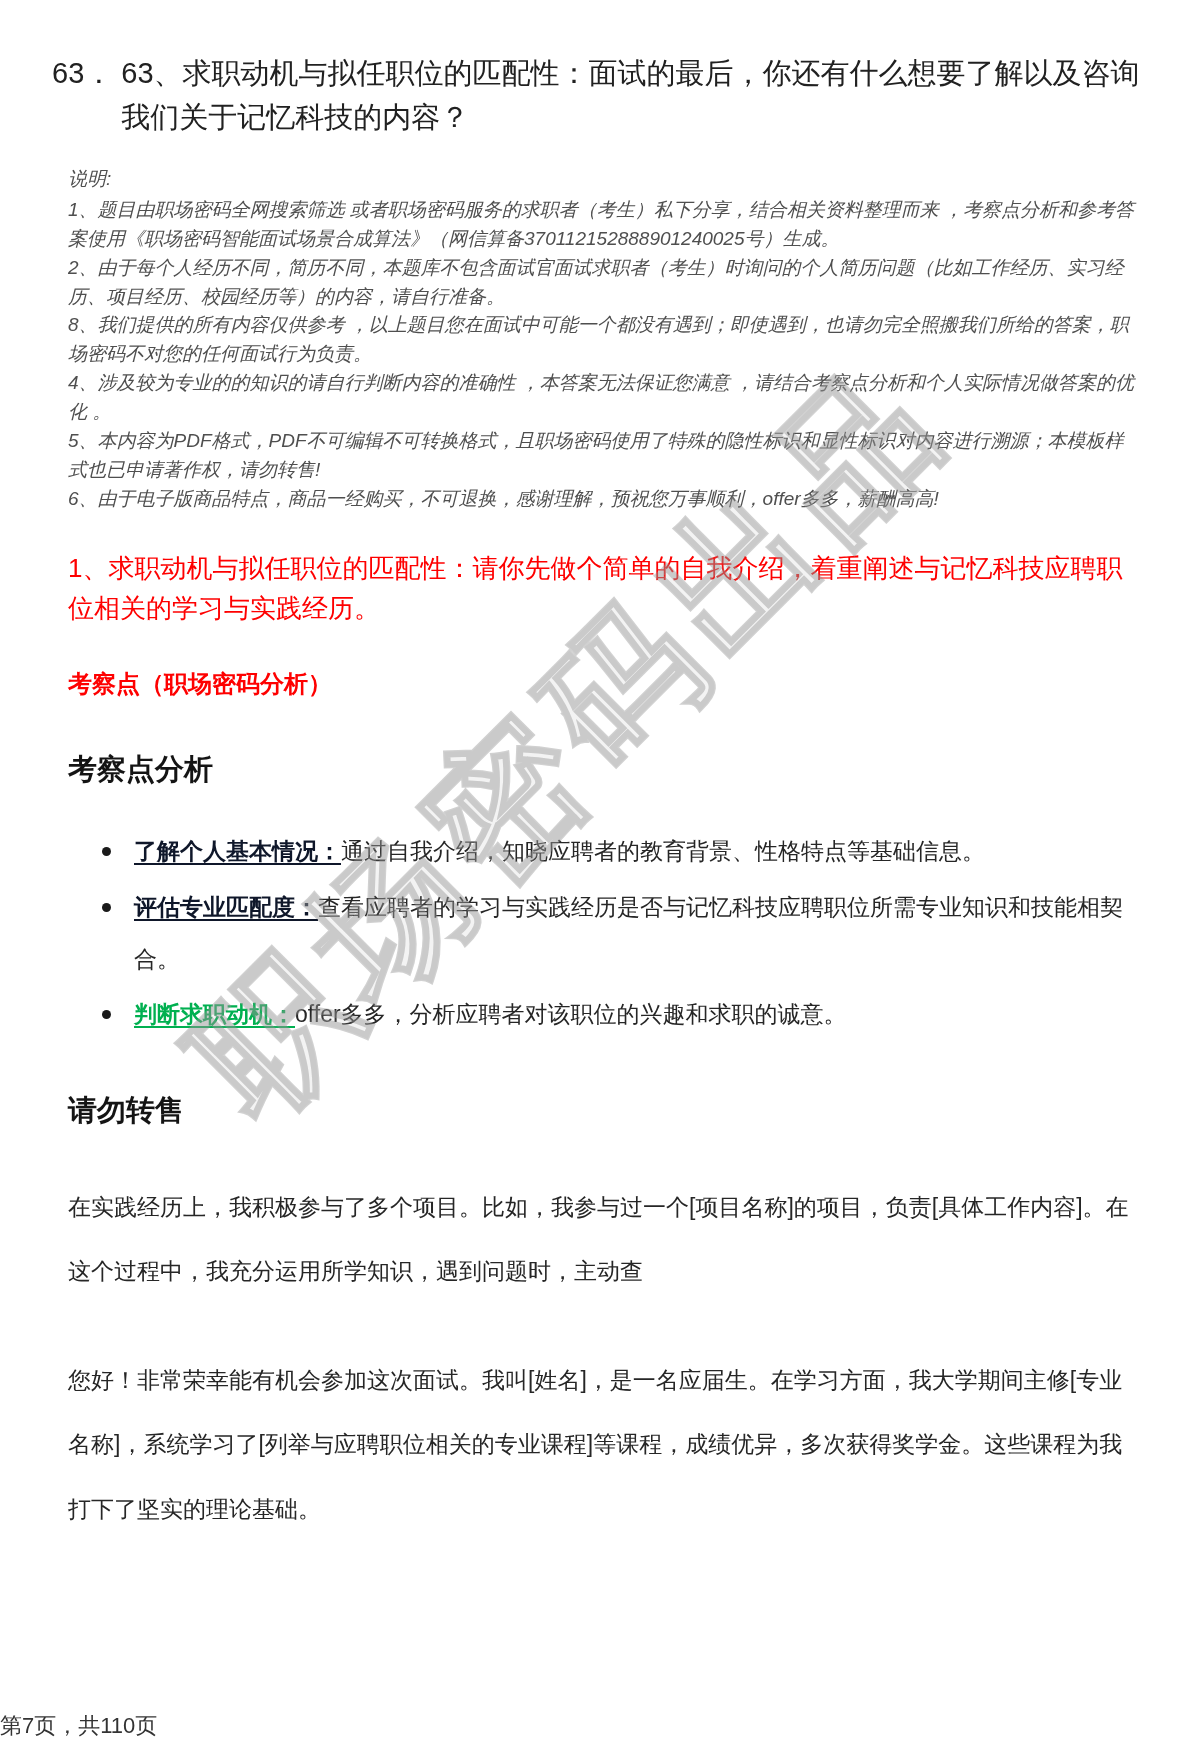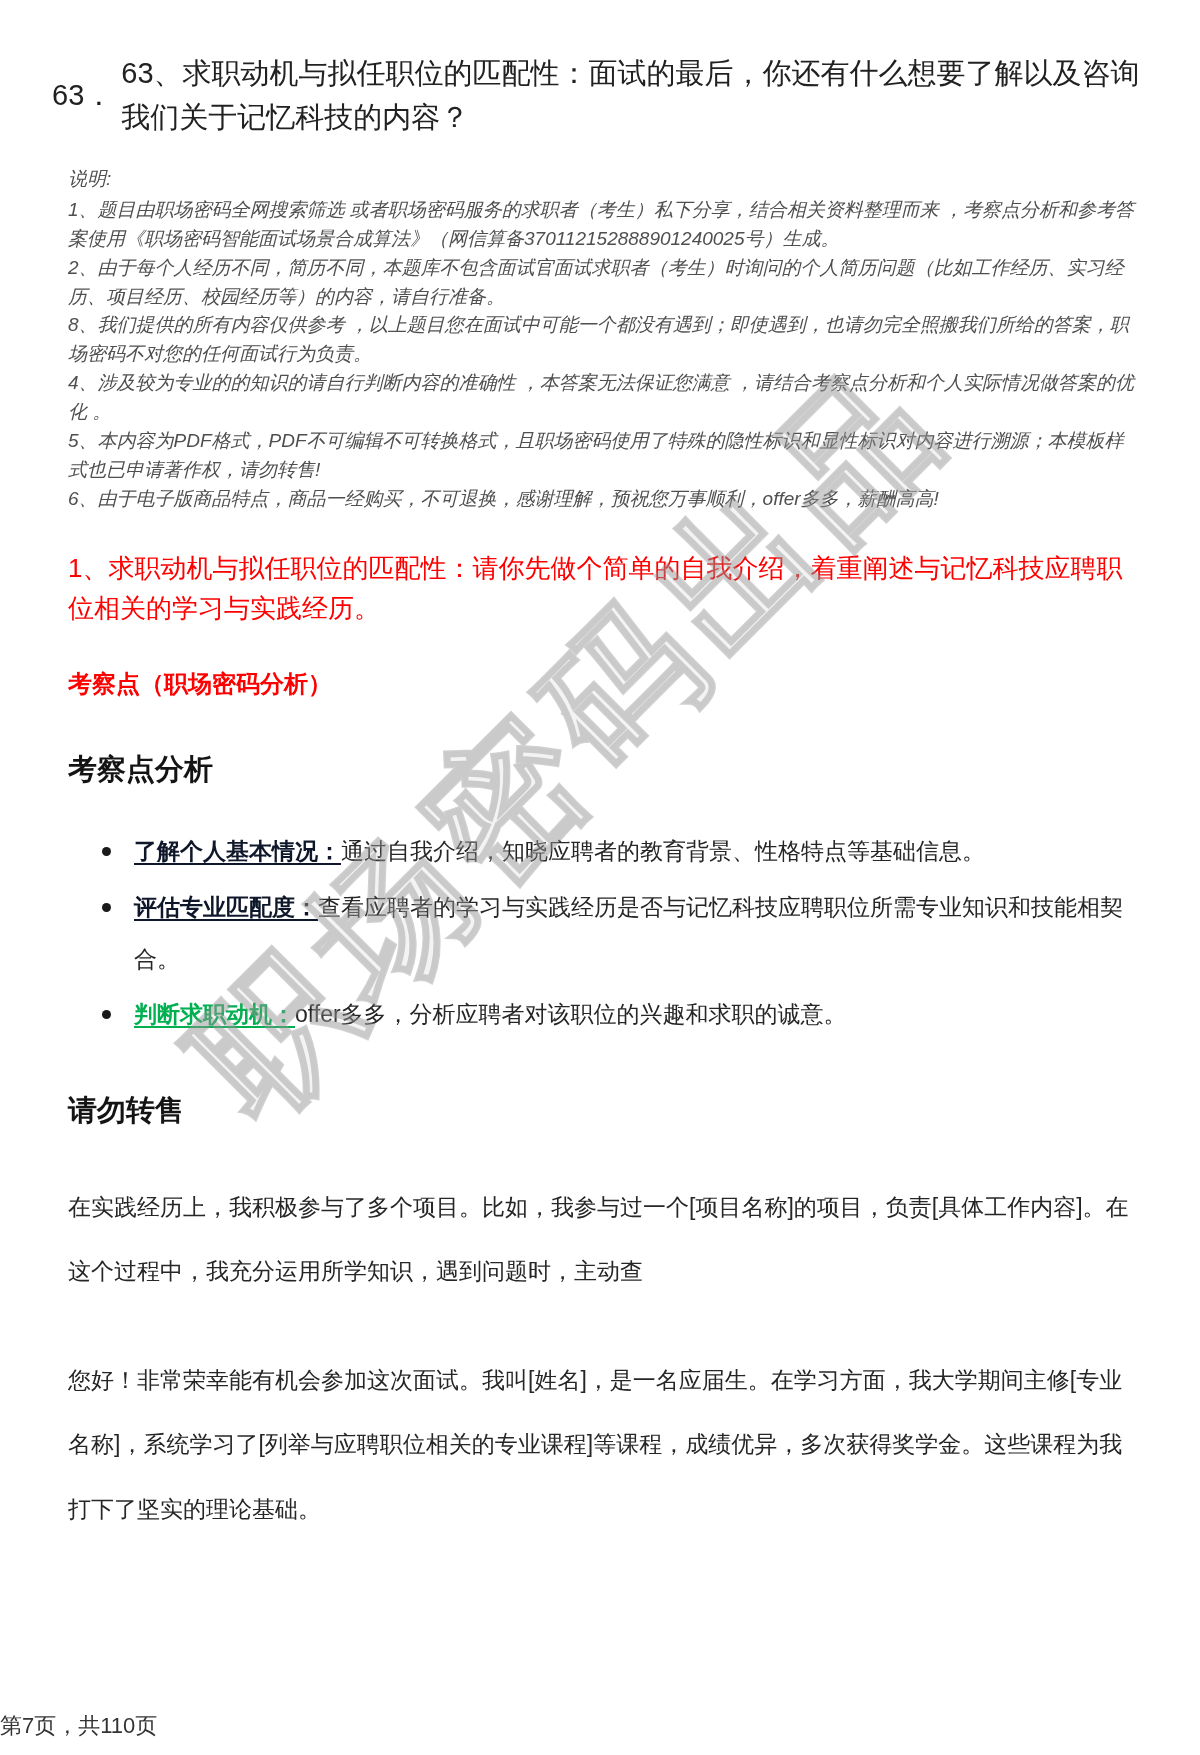--- a/index.html
+++ b/index.html
@@ -11,21 +11,21 @@
     background: #ffffff;
     overflow: hidden;
     box-sizing: border-box;
     padding: 52px 60px 0 52px;
     font-family: "Liberation Sans", "DejaVu Sans", sans-serif;
     color: #262626;
   }
   .content { position: relative; z-index: 2; }
 
   
-  .title-row { display: flex; font-size: 29px; line-height: 1.5; color: #212121; align-items: center; }
+  .title-row { display: flex; font-size: 29px; line-height: 1.5; color: #212121; }
   .title-num { flex: 0 0 auto; margin-right: 8px; white-space: nowrap; }
   .title-text { flex: 1 1 auto; }
 
   
   .notes { margin: 26px 0 0 16px; font-size: 19px; line-height: 1.52; color: #4f4f4f; font-style: italic; }
   .notes .note-label { margin-bottom: 2px; }
   .notes .note-item { }
 
   
   .question-red {

